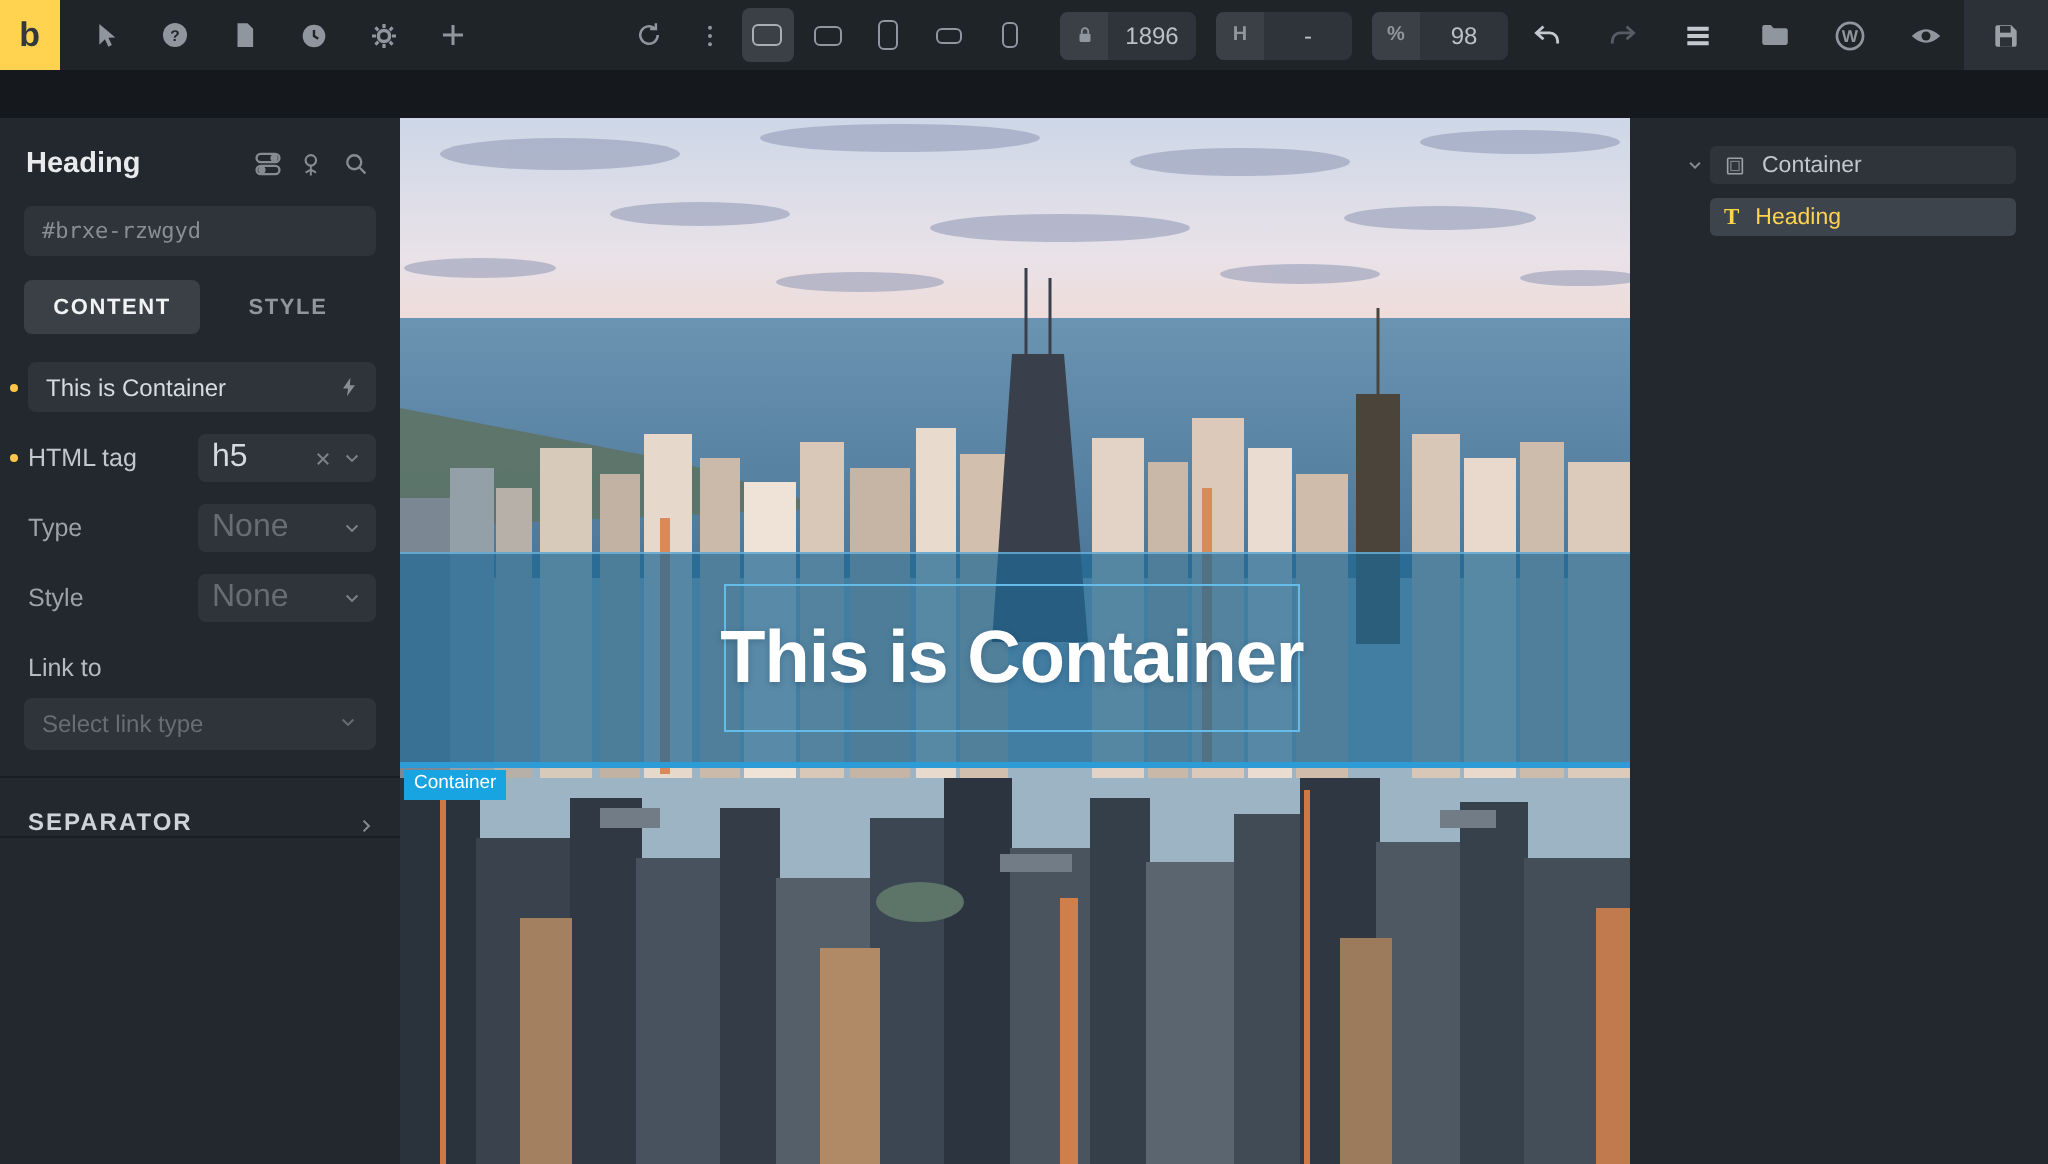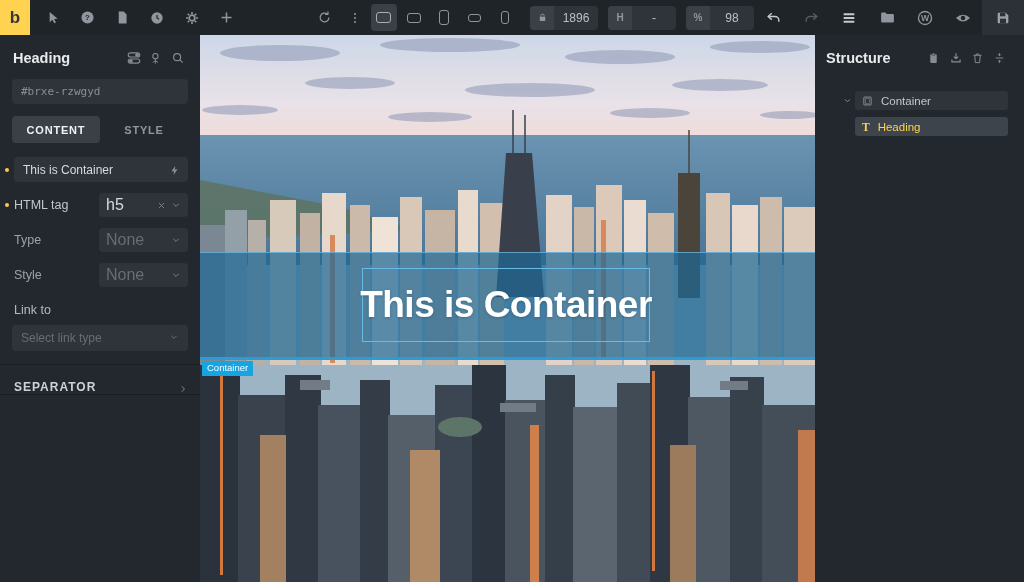--- a/index.html
+++ b/index.html
@@ -29,21 +29,21 @@
   .tb-input .chip { background:#3a4046; border-radius:4px 0 0 4px; height:24px; min-width:24px;
                     display:flex; align-items:center; justify-content:center; color:#8f969d;
                     font-size:10px; font-weight:700; margin-right:8px; padding:0 5px; }
   .tb-input .val { min-width:28px; text-align:center; }
   .tb-right { margin-left:auto; display:flex; align-items:center; }
   .tb-icon.disabled { color:#565d64; }
   .save-box { width:42px; height:35px; background:#2b3137; display:flex; align-items:center;
               justify-content:center; color:#9aa1a8; }
 
   
-  .main { flex:1; display:flex; min-height:0; }
+  .main { flex:1; display:flex; min-height:0;margin-top:24px; }
 
   
   .lpanel { width:200px; background:#23282e; flex:none; position:relative; color:#c9ced3; }
   .lp-head { display:flex; align-items:center; padding:14px 12px 10px 13px; }
   .lp-title { font-size:14.5px; font-weight:700; color:#e8eaec; flex:1; }
   .lp-hicon { width:20px; height:18px; display:flex; align-items:center; justify-content:center;
               color:#858c93; margin-left:2px; }
   .id-input { margin:2px 12px 12px 12px; height:25px; background:#2e343a; border:none; border-radius:4px;
               width:176px; color:#878e95; font-family:"DejaVu Sans Mono", monospace; font-size:11px;
               padding:0 9px; }
@@ -447,45 +447,20 @@
 
       <div class="overlay-band"></div>
       <div class="band-bottom"></div>
       <div class="sel-box">
         <div class="canvas-heading">This is Container</div>
       </div>
       <div class="el-badge">Container</div>
     </div>
 
     <div class="rpanel">
-      <div class="rp-head">
-        <div class="rp-title">Structure</div>
-        <div class="rp-hicon">
-          <svg width="13" height="14" viewBox="0 0 24 24" fill="currentColor">
-              <rect x="6" y="5" width="12" height="16" rx="1.5"></rect>
-              <rect x="9" y="3" width="6" height="4" rx="1" fill="currentColor" stroke="#23282e" stroke-width="1"></rect>
-            </svg>
-        </div>
-        <div class="rp-hicon">
-          <svg width="14" height="14" viewBox="0 0 24 24" fill="none" stroke="currentColor" stroke-width="2">
-              <path d="M12 4v9M8.2 9.5 12 13.3 15.8 9.5"></path>
-              <path d="M5 14.5v4h14v-4"></path>
-            </svg>
-        </div>
-        <div class="rp-hicon">
-          <svg width="13" height="14" viewBox="0 0 24 24" fill="none" stroke="currentColor" stroke-width="1.8">
-              <path d="M4.5 7h15M9.5 7V4.8h5V7M7 7l1 13.5h8L17 7"></path>
-            </svg>
-        </div>
-        <div class="rp-hicon">
-          <svg width="13" height="14" viewBox="0 0 24 24" fill="none" stroke="currentColor" stroke-width="1.8">
-              <path d="M12 3v5M9.5 5.5 12 8l2.5-2.5M12 21v-5M9.5 18.5 12 16l2.5 2.5M5 12h14"></path>
-            </svg>
-        </div>
-      </div>
 
       <div class="tree">
         <div class="tree-row">
           <span class="indent1"></span>
           <span class="tree-chev">
             <svg width="9" height="9" viewBox="0 0 24 24" stroke="currentColor" stroke-width="2.6" fill="none">
                 <path d="M5.5 9 12 15.5 18.5 9"></path>
               </svg>
           </span>
           <div class="tree-item">

